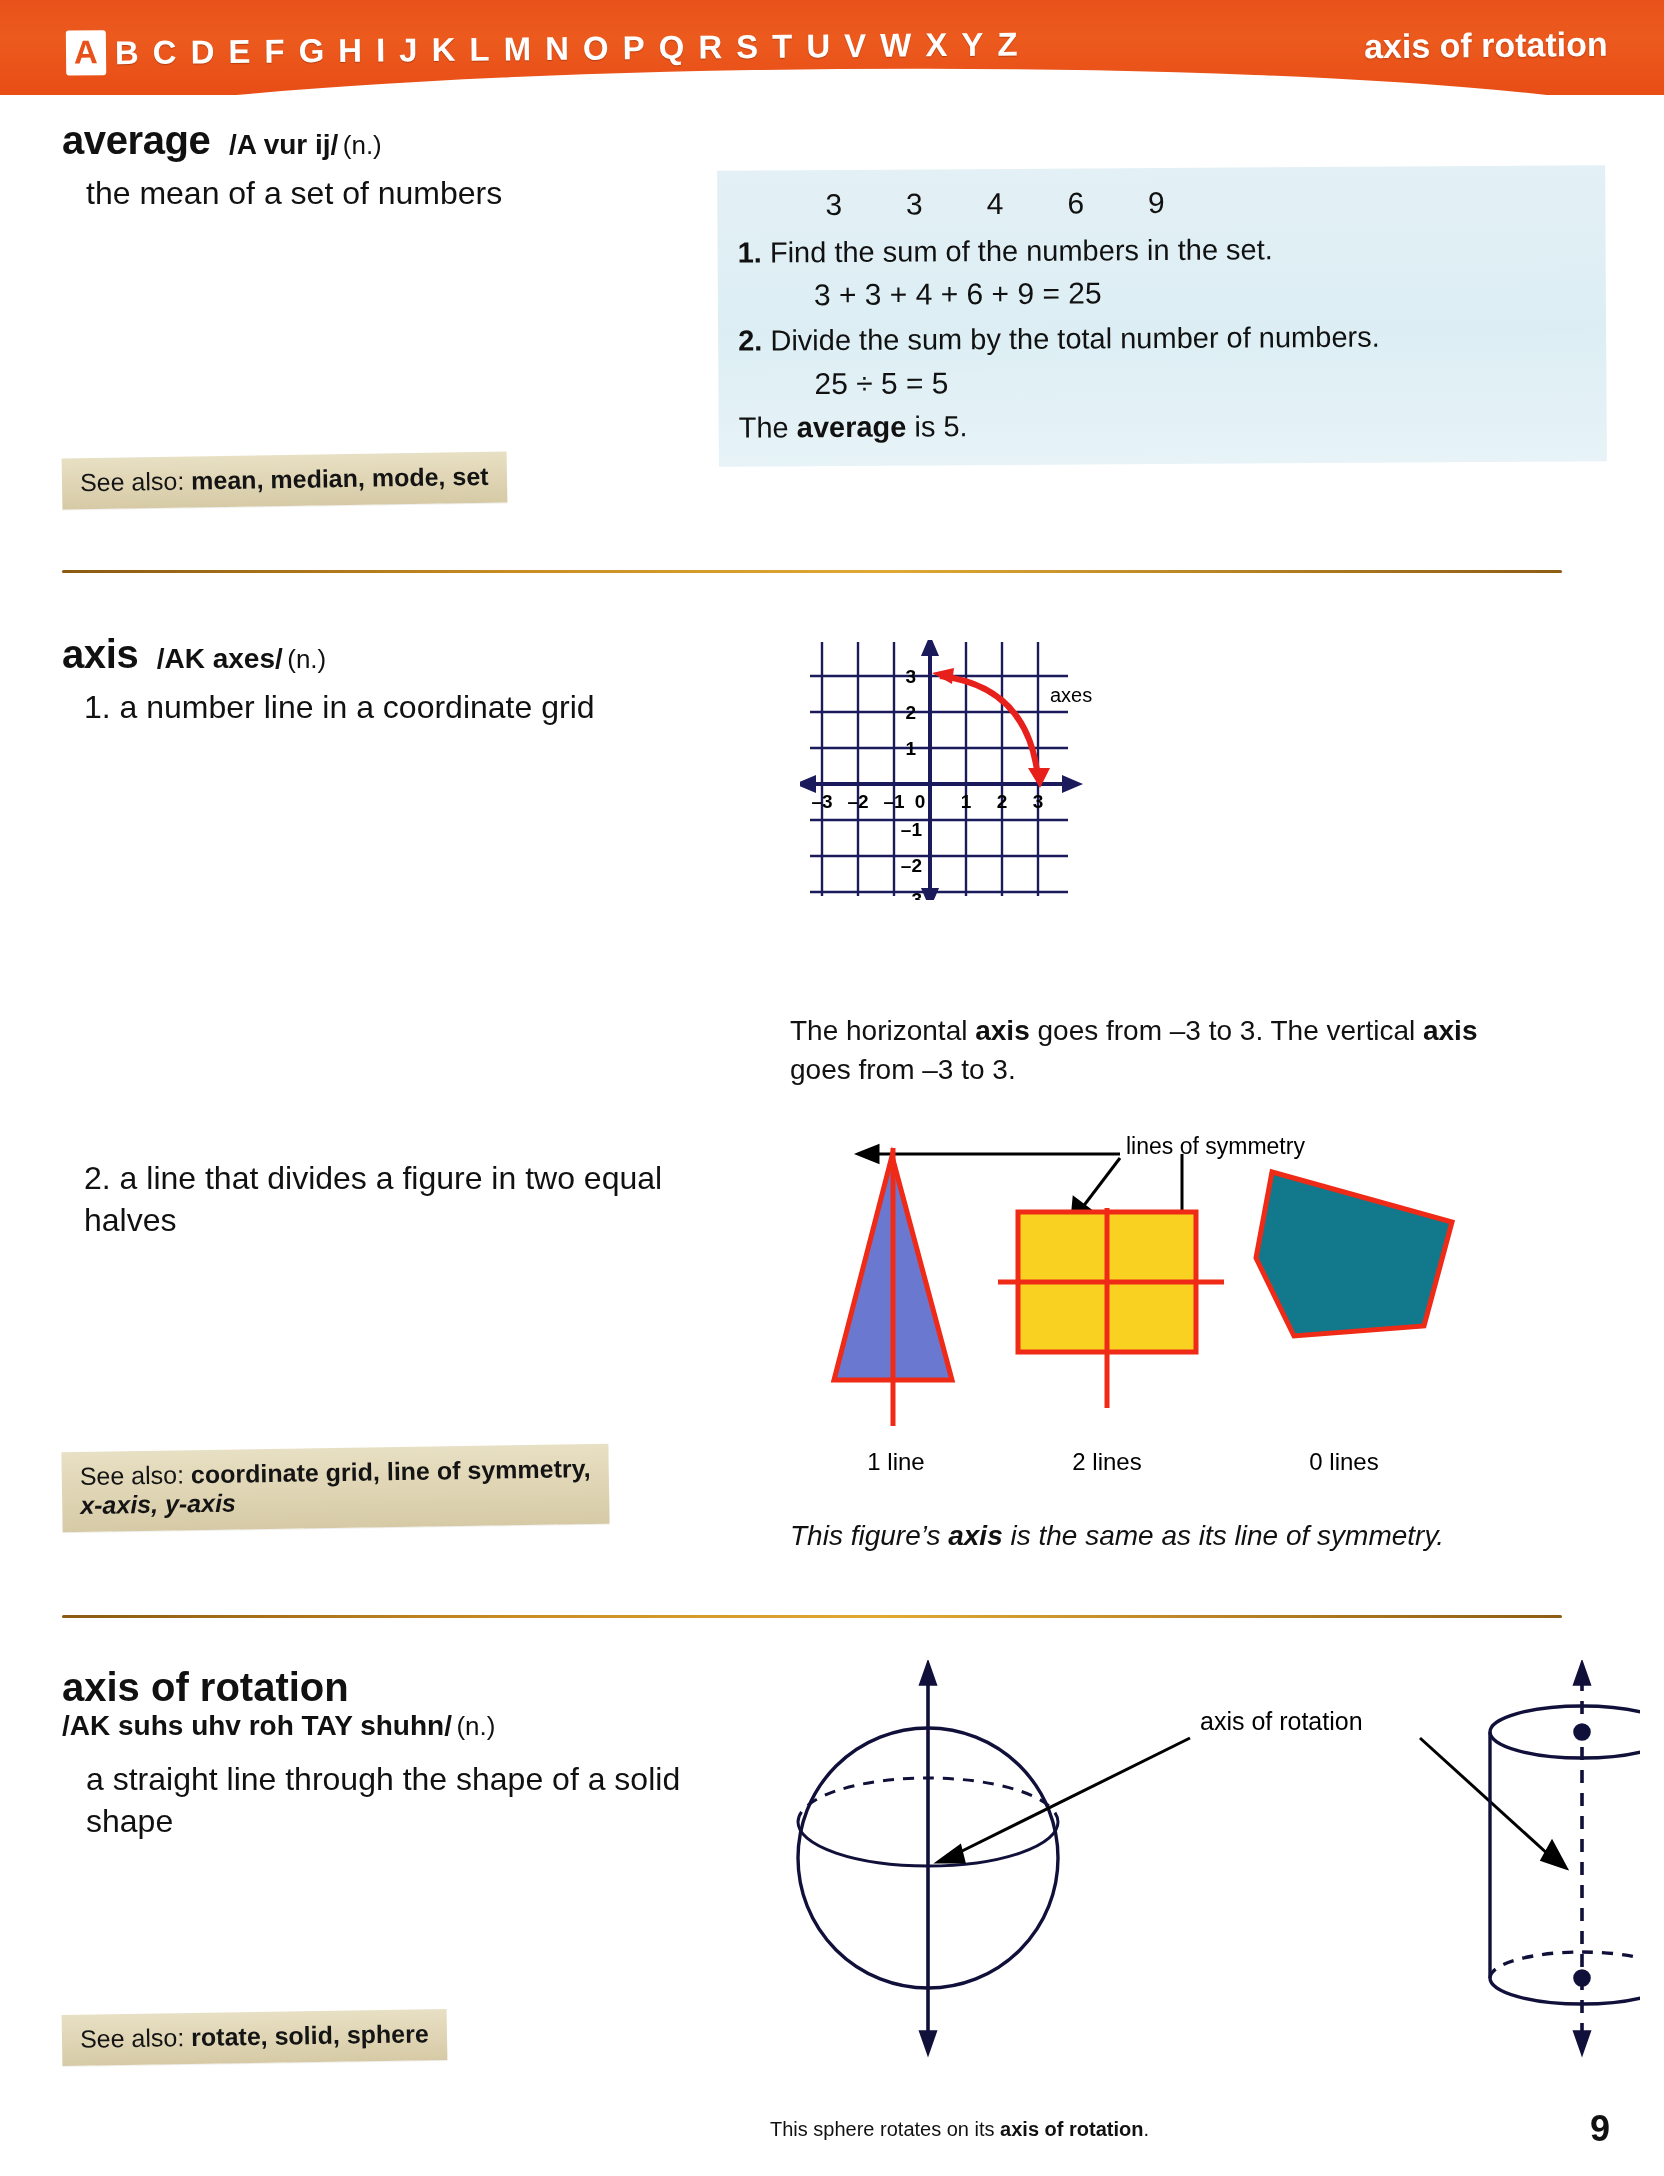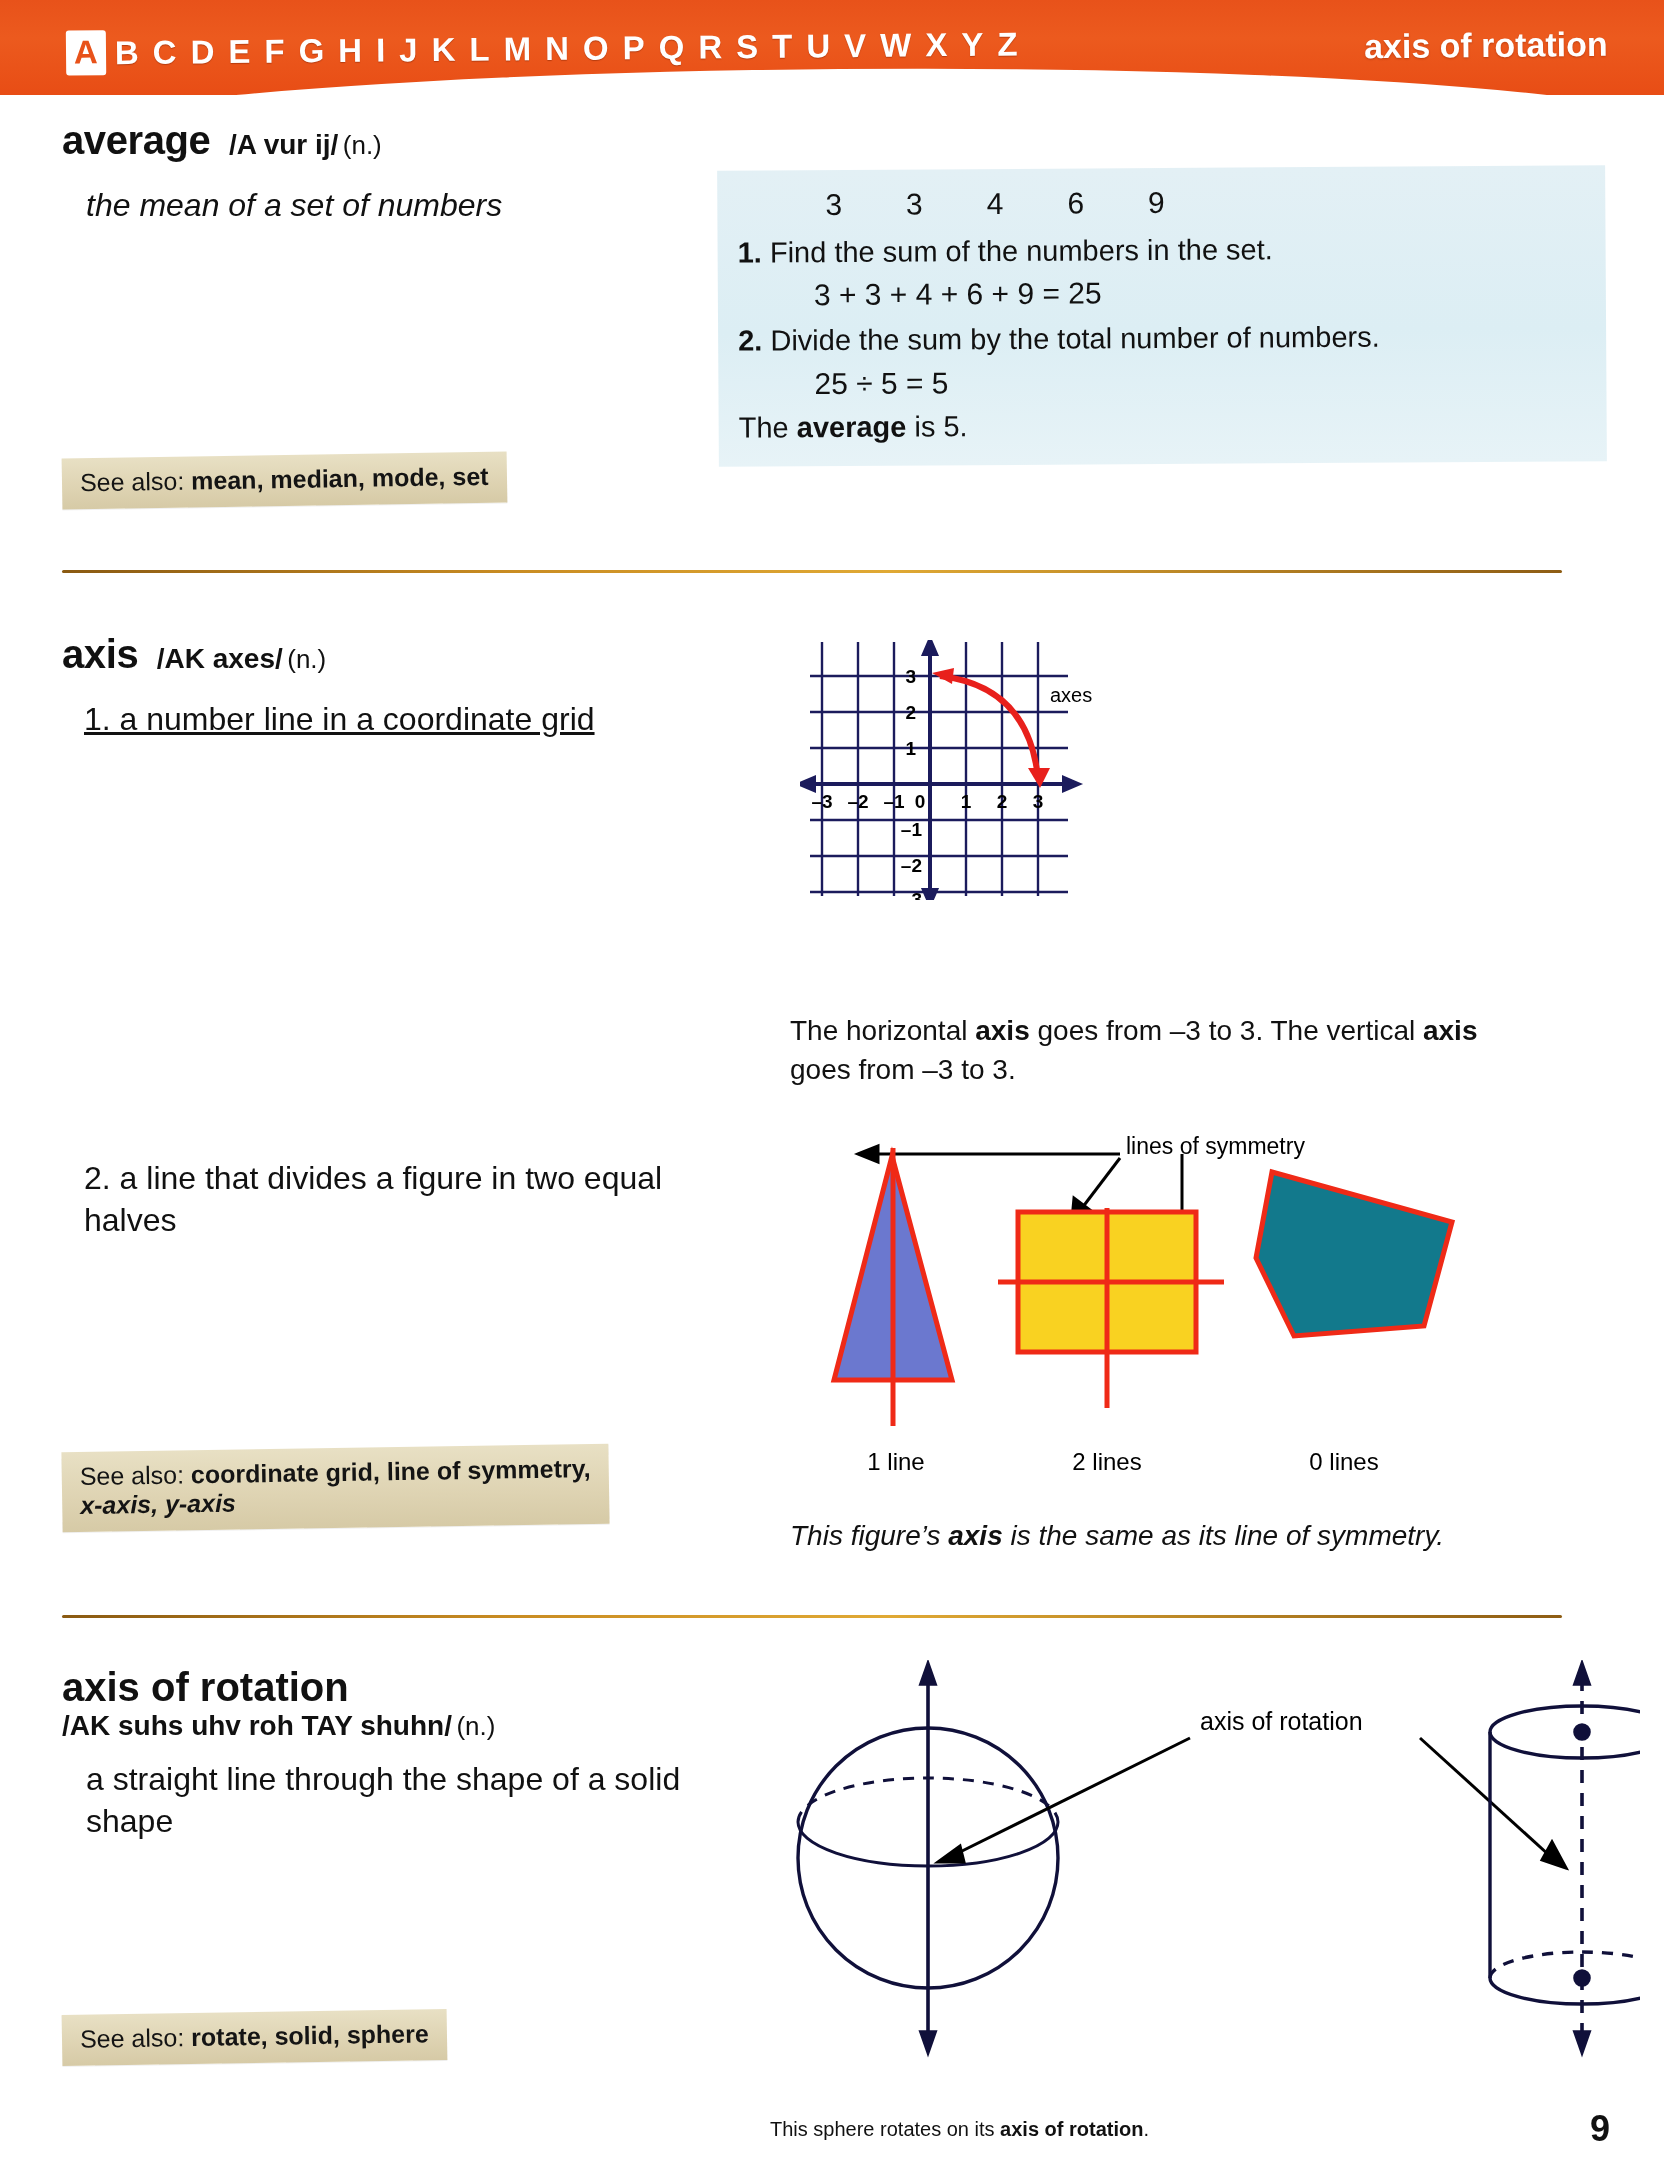--- a/index.html
+++ b/index.html
@@ -68,42 +68,42 @@
   .seealso i{ font-style:italic; font-weight:bold; }
 
   .divider{
     position:absolute; height:3px; left:62px; width:1500px;
     background:linear-gradient(90deg,#8a5a12 0%,#c98c22 30%,#e0a934 55%,#8e5d14 100%);
     border-radius:2px;
   }
 
   
   #avg-entry{ position:absolute; left:62px; top:118px; width:600px; }
-  #avg-def{ margin-top:22px; padding-left:24px;font-style:italic; }
+  #avg-def{ margin-top:10px; padding-left:24px; }
 
   #avg-example{
     position:absolute; left:718px; top:168px; width:888px; height:200px;
     background:linear-gradient(180deg,#e3f0f5 0%,#dceef4 55%,#e7f3f7 100%);
     padding:18px 20px 22px 20px;
     box-sizing:border-box; height:auto;
     transform:rotate(-0.35deg);
   }
   .num-set{ display:flex; gap:64px; justify-content:flex-start;
             padding-left:88px; font-size:30px; margin-bottom:12px; }
   .step{ font-size:29px; margin:6px 0 4px 0; line-height:1.25; }
   .step b{ font-weight:bold; }
   .math{ font-size:30px; padding-left:76px; margin:8px 0 10px 0; }
   .concl{ font-size:29px; margin-top:4px; }
   .concl b{ font-weight:bold; }
 
   #avg-seealso{ position:absolute; left:62px; top:455px; }
 
   
   #axis-entry{ position:absolute; left:62px; top:632px; width:620px; }
-  #axis-def1{ margin-top:22px; padding-left:22px;text-decoration:underline; }
+  #axis-def1{ margin-top:10px; padding-left:22px; }
   #axis-def2{ position:absolute; left:84px; top:1157px; width:620px;
               font-size:32px; line-height:1.32; }
   #axis-seealso{ position:absolute; left:62px; top:1448px; width:660px; }
 
   
   #grid-fig{ position:absolute; left:800px; top:640px; }
   #grid-caption{ position:absolute; left:790px; top:1012px; width:740px;
                  font-size:28px; line-height:1.38; }
   #grid-caption b{ font-weight:bold; }
 

